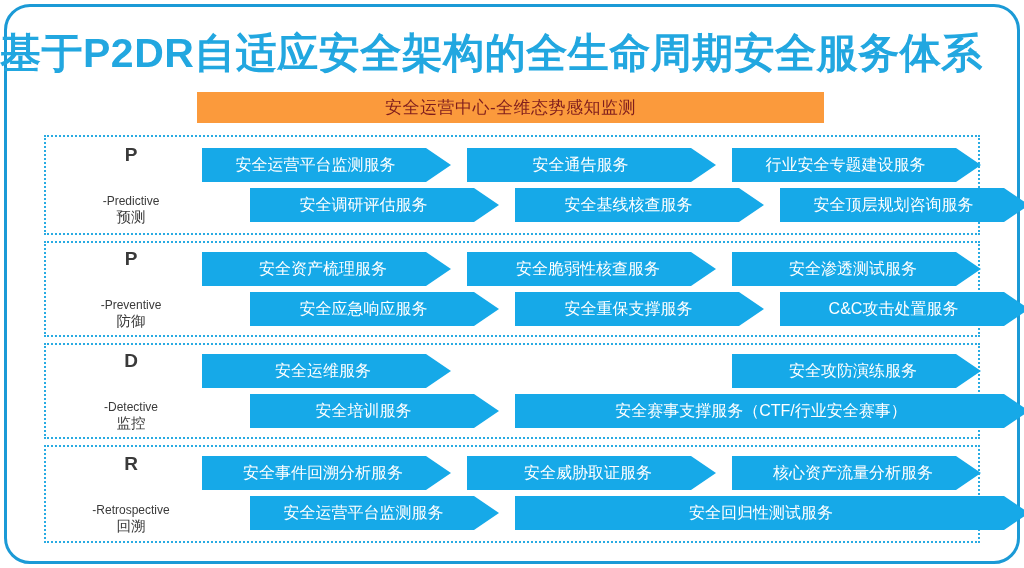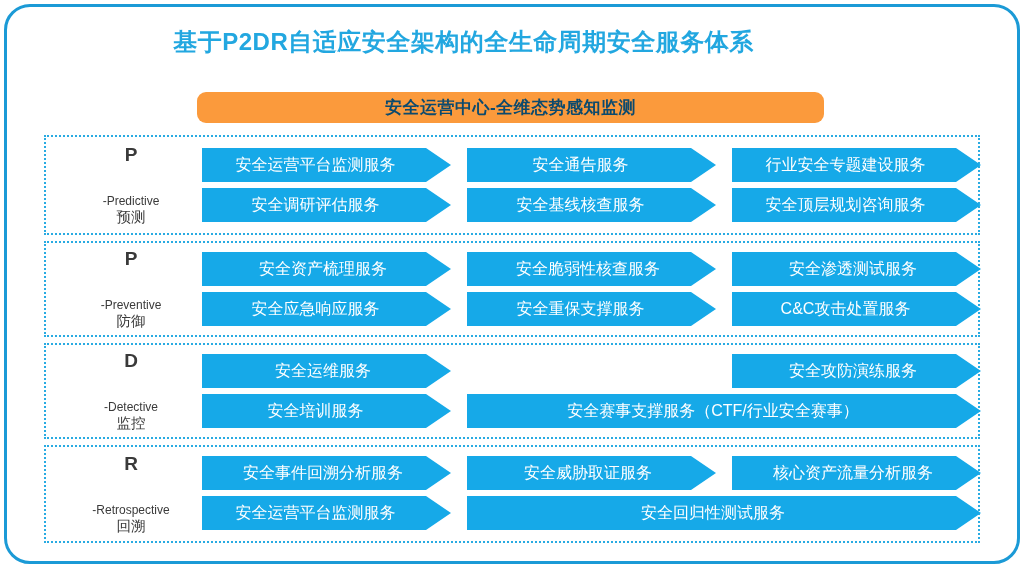--- a/index.html
+++ b/index.html
@@ -34,42 +34,41 @@
   }
 
   
   #title {
     position: absolute;
     left: 0;
     top: 26px;
     width: 927px;
     text-align: center;
     color: #22A7E0;
-    font-size: 24px;
+    font-size: 41px;
     font-weight: bold;
     letter-spacing: 0.5px;
     white-space: nowrap;
   }
 
   
   #soc-banner {
     position: absolute;
     left: 197px;
     top: 92px;
     width: 627px;
     height: 31px;
     background: #FB9A3C;
-    color: #0c4a6e;
+    color: #7f1d1d;
     font-size: 17px;
-    font-weight: bold;
+    font-weight: normal;
     display: flex;
     align-items: center;
     justify-content: center;
     letter-spacing: 0.5px;
-    border-radius: 9px;
   }
 
   
   .row-group {
     position: absolute;
     left: 44px;
     width: 936px;
     box-sizing: border-box;
     border: 2px dotted #29ABE2;
   }
@@ -122,21 +121,21 @@
   .arrow.w2 { width: 514px; }
   .arrow.h  { height: 34px; }
 
   
   .c0 { left: 156px; }
   .c1 { left: 421px; }
   .c2 { left: 686px; text-align: center; }
 
   
   .s0 { top: 11px; }
-  .s1 { top: 51px; }
+  .s1 { top: 51px; margin-left: 48px; }
   
   .compact .s0 { top: 9px; padding-left: 15px; }
   .compact .s1 { top: 49px; }
 </style>
 </head>
 <body>
 
 <div id="page">
 
   <div id="outer-frame"></div>

